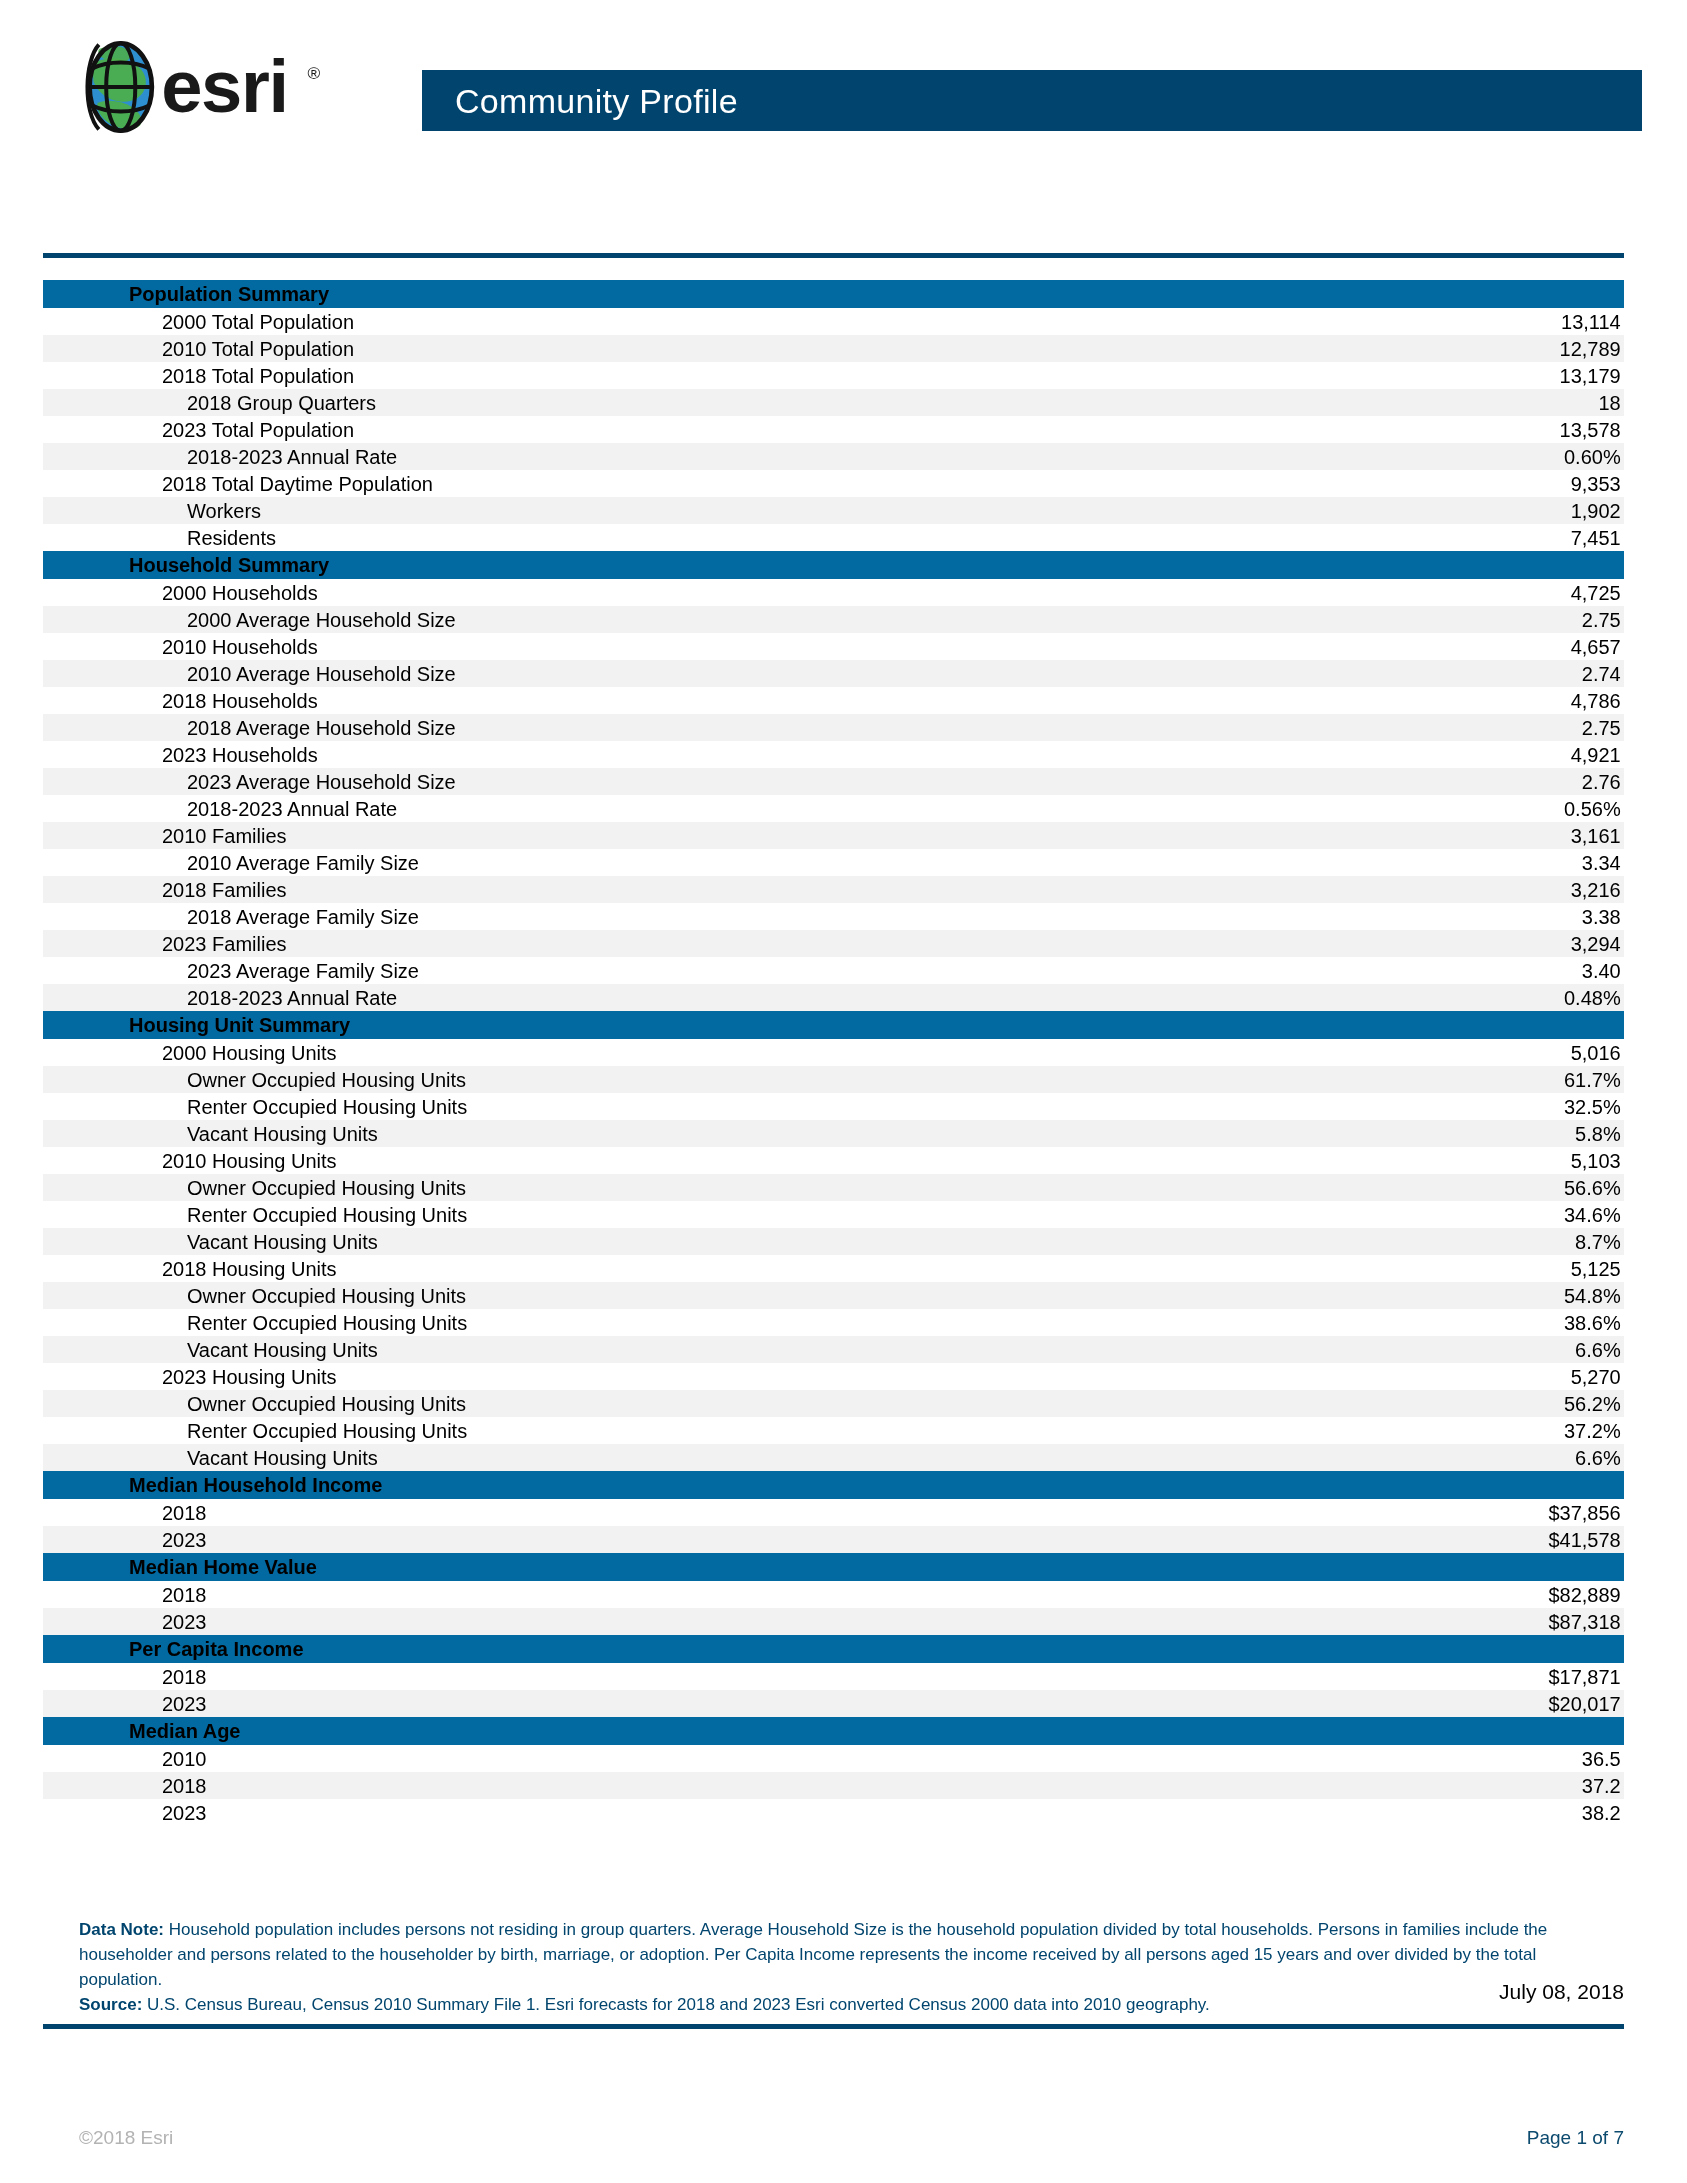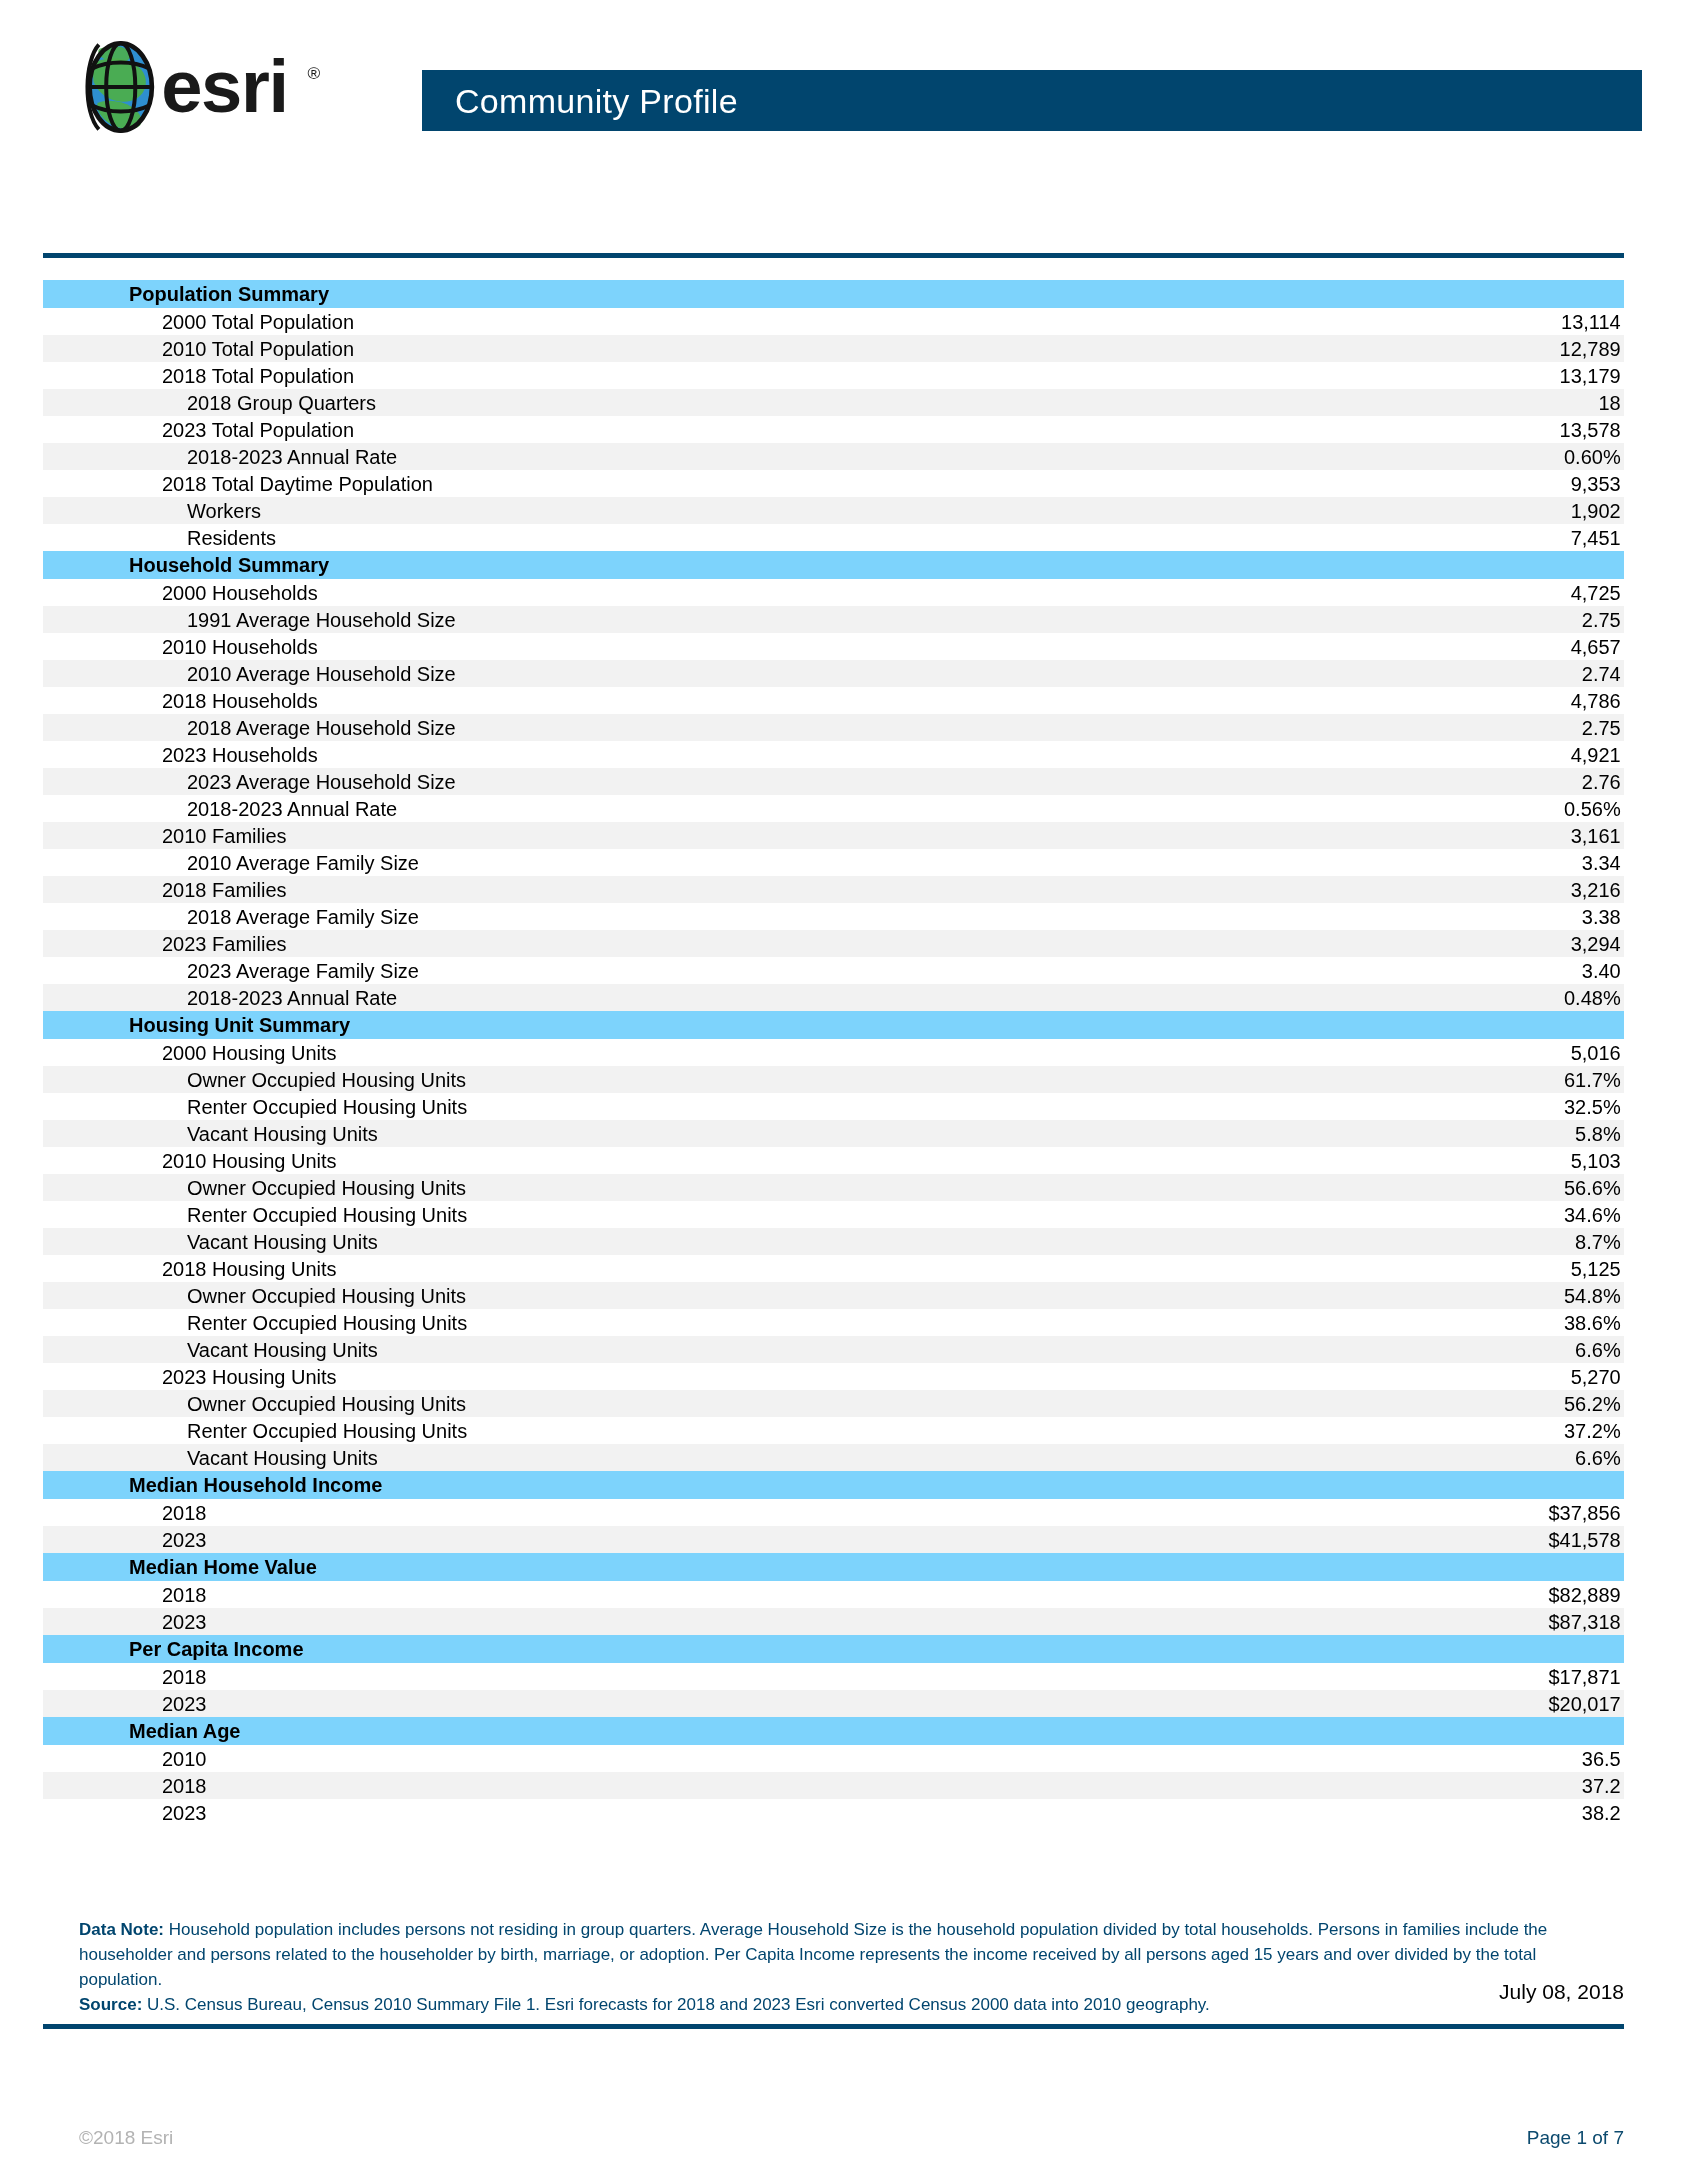--- a/index.html
+++ b/index.html
@@ -69,21 +69,21 @@
   }
   .row {
     position: relative;
     width: 1581px;
     height: 27px;
     box-sizing: border-box;
   }
   .row.alt { background: #f2f2f2; }
   .row.white { background: #ffffff; }
   .row.section {
-    background: #7dd3fc;
+    background: #0369a1;
     height: 28px;
   }
   .row-label {
     position: absolute;
     left: 0;
     top: 50%;
     transform: translateY(-50%);
     font-size: 20px;
     line-height: 1;
     white-space: nowrap;
@@ -237,21 +237,21 @@
       <span class="row-value">7,451</span>
     </div>
     <div class="row section">
       <span class="row-label">Household Summary</span>
     </div>
     <div class="row lvl1 white">
       <span class="row-label">2000 Households</span>
       <span class="row-value">4,725</span>
     </div>
     <div class="row lvl2 alt">
-      <span class="row-label">1991 Average Household Size</span>
+      <span class="row-label">2000 Average Household Size</span>
       <span class="row-value">2.75</span>
     </div>
     <div class="row lvl1 white">
       <span class="row-label">2010 Households</span>
       <span class="row-value">4,657</span>
     </div>
     <div class="row lvl2 alt">
       <span class="row-label">2010 Average Household Size</span>
       <span class="row-value">2.74</span>
     </div>

